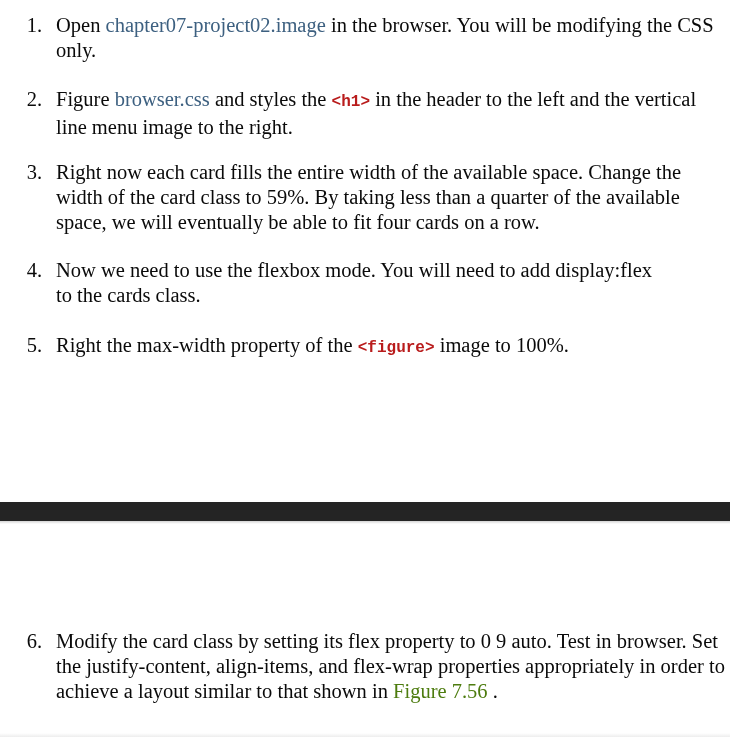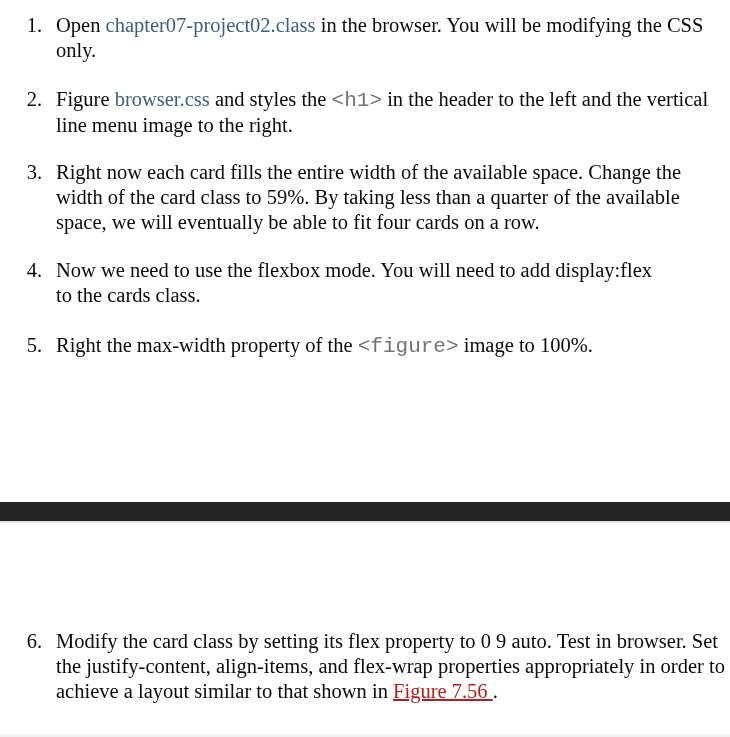--- a/index.html
+++ b/index.html
@@ -62,27 +62,27 @@
   #step-4 { position: absolute; left: 0;  top: 258px; width: 600px; }
   #step-5 { position: absolute; left: 0;  top: 333px; width: 674px; }
   #step-6 { position: absolute; left: 0;  top: 629px; width: 674px; }
 
   
   .fileref {
     color: #3d6080;
   }
   .code {
     font-family: "Liberation Mono", "DejaVu Sans Mono", monospace;
-    font-size: 21px;
+    font-size: 16px;
     letter-spacing: 0px;
-    color: #737373;
+    color: #b91c1c;
+    font-weight: bold;
   }
   .xlink {
-    color: #b91c1c;
-    text-decoration: underline;
+    color: #4d7c0f;
     text-underline-offset: 1px;
   }
 
   
   #page-break-bar {
     position: absolute;
     left: 0;
     top: 502px;
     width: 730px;
     height: 19px;
@@ -106,21 +106,21 @@
   }
 </style>
 </head>
 <body>
 
 <div class="doc">
   <ol class="steps">
 
     <li class="step" id="step-1">
       <span class="num">1.</span>
-      <span class="body"><span>Open </span><span class="fileref">chapter07-project02.class</span><span> in the browser. You will be modifying the CSS only.</span></span>
+      <span class="body"><span>Open </span><span class="fileref">chapter07-project02.image</span><span> in the browser. You will be modifying the CSS only.</span></span>
     </li>
 
     <li class="step" id="step-2">
       <span class="num">2.</span>
       <span class="body"><span>Figure </span><span class="fileref">browser.css</span><span> and styles the </span><span class="code">&lt;h1&gt;</span><span> in the header to the left and the vertical line menu image to the right.</span></span>
     </li>
 
     <li class="step" id="step-3">
       <span class="num">3.</span>
       <span class="body">Right now each card fills the entire width of the available space. Change the width of the card class to 59%. By taking less than a quarter of the available space, we will eventually be able to fit four cards on a row.</span>

